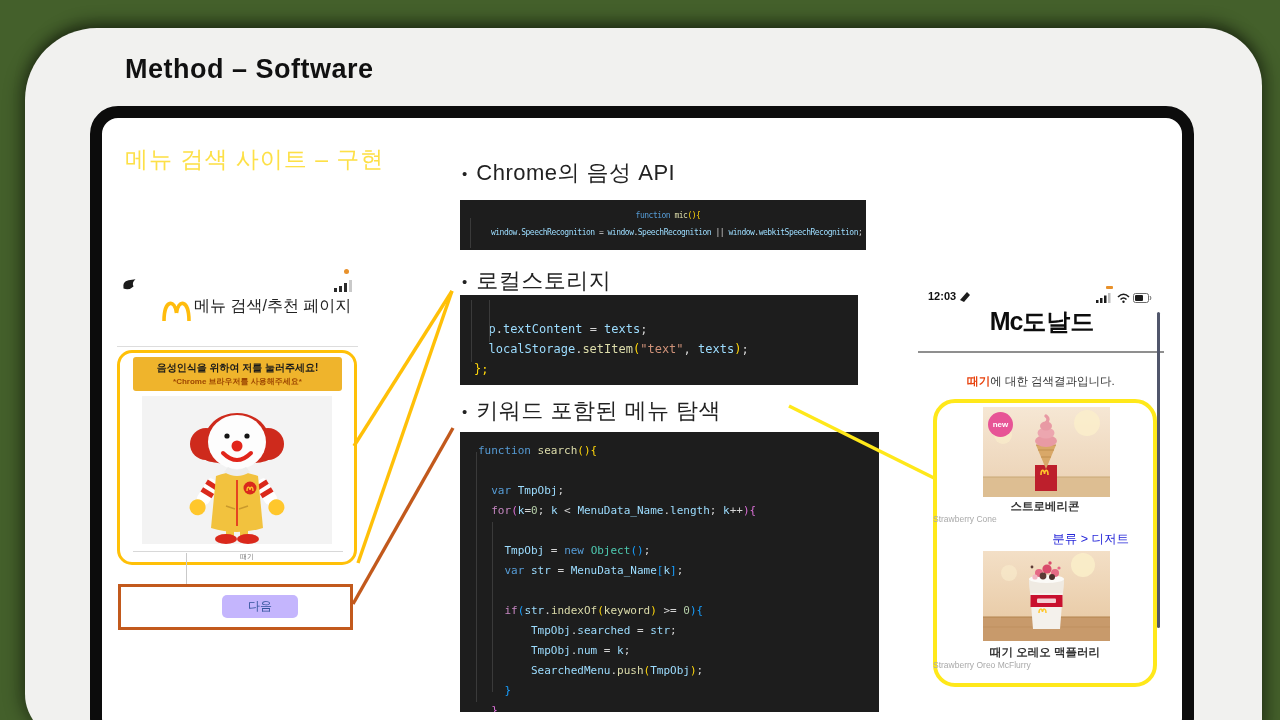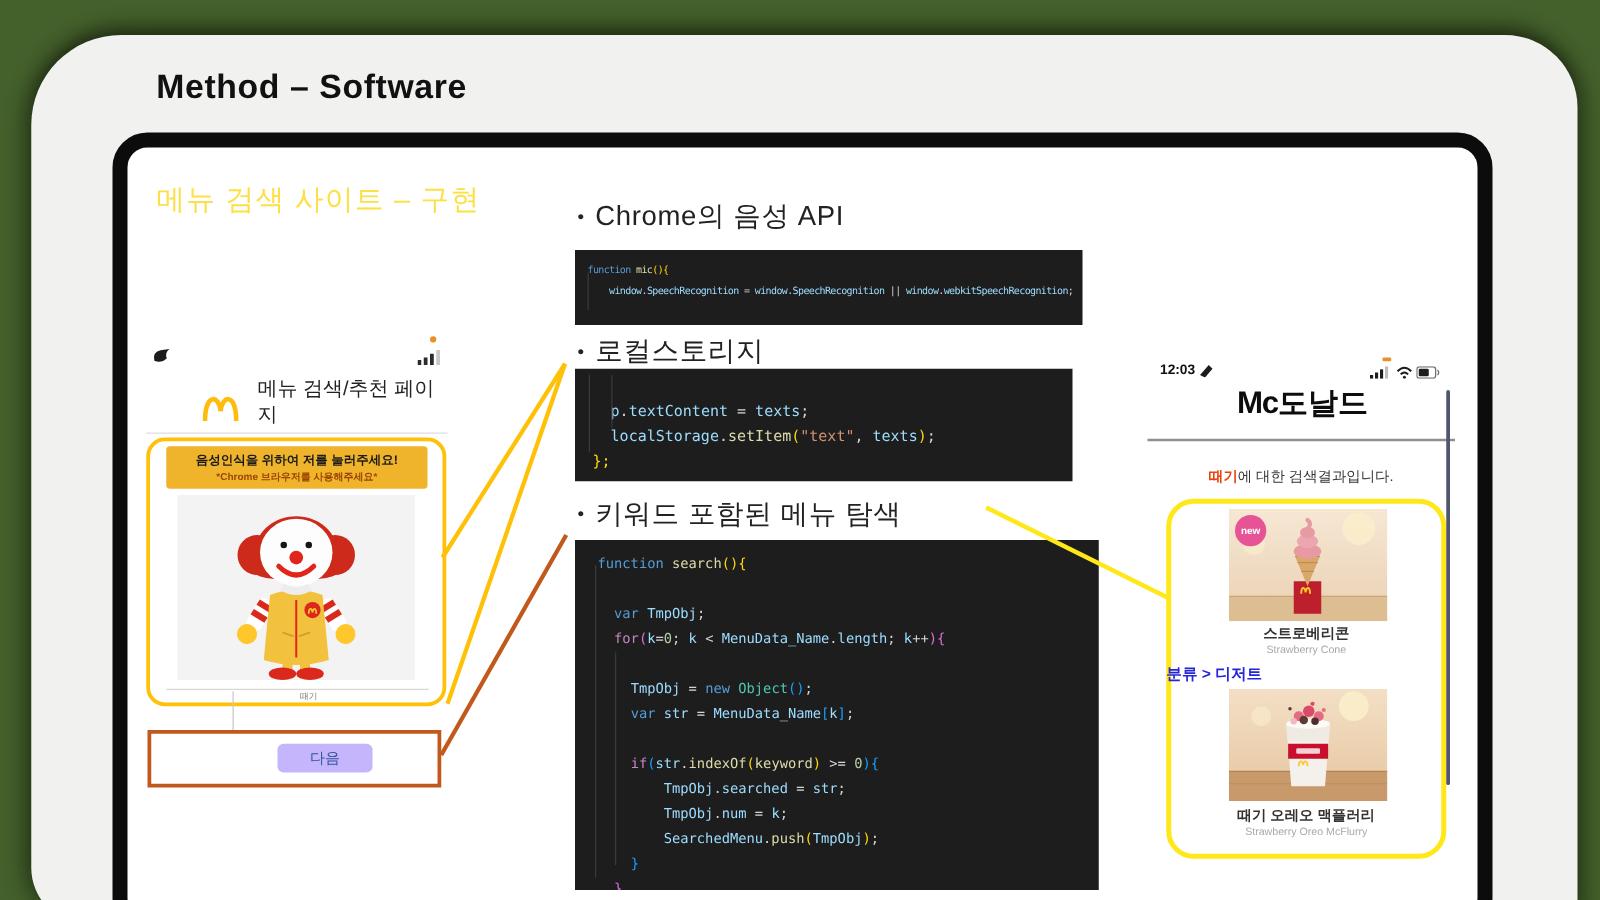--- a/index.html
+++ b/index.html
@@ -17,21 +17,21 @@
   .panel-title{left:125px;top:144px;font-size:23px;color:#fde047;font-weight:500;letter-spacing:1px;}
 
   
   .bullet{display:flex;align-items:center;gap:9px;color:#222;}
   .bullet .dot{font-size:15px;line-height:1;}
   .bullet .lbl{font-size:22px;font-weight:500;letter-spacing:.5px;}
 
   
   .code{background:#1D1D1D;color:#D4D4D4;font-family:"DejaVu Sans Mono",monospace;white-space:pre;overflow:hidden;box-sizing:border-box;}
   .code .cl{position:relative;}
-  .code1{left:460px;top:200px;width:406px;height:60px;font-size:8px;letter-spacing:-.5px;line-height:17px;padding:7px 0 0 10px;}
+  .code1{left:460px;top:200px;width:406px;height:50px;font-size:8px;letter-spacing:-.5px;line-height:17px;padding:7px 0 0 10px;text-align:center;}
   .code2{left:460px;top:295px;width:398px;height:90px;font-size:12px;line-height:20px;padding:4px 0 0 14px;}
   .code3{left:460px;top:432px;width:419px;height:280px;font-size:11px;line-height:20px;padding:9px 0 0 18px;}
   .tk-kw{color:#569CD6;} .tk-fn{color:#DCDCAA;} .tk-vr{color:#9CDCFE;}
   .tk-pl{color:#D4D4D4;} .tk-st{color:#CE9178;} .tk-nm{color:#B5CEA8;}
   .tk-ct{color:#C586C0;} .tk-cl{color:#4EC9B0;}
   .tk-b1{color:#FFD70B;} .tk-b2{color:#DA70D6;} .tk-b3{color:#179FFF;}
   .guide{position:absolute;width:1px;background:#3a3a3a;}
 
   
   .lp-divider{left:117px;top:346px;width:241px;height:1px;background:#ddd;}
@@ -39,36 +39,36 @@
   .banner{left:133px;top:357px;width:209px;height:34px;background:#EFB42C;border-radius:3px;text-align:center;}
   .banner .b1{font-size:10px;font-weight:700;color:#1a1a1a;margin-top:4px;}
   .banner .b2{font-size:8px;font-weight:700;color:#9C4500;margin-top:1px;}
   .clown-bg{left:142px;top:396px;width:190px;height:148px;background:#F3F3F3;}
   .lp-innerline{left:133px;top:551px;width:210px;height:1px;background:#d8d8d8;}
   .lp-caption{left:192px;top:552px;width:110px;text-align:center;font-size:7px;color:#777;}
   .lp-vline{left:186px;top:553px;width:1px;height:45px;background:#c9c9c9;}
   .obox{left:118px;top:584px;width:235px;height:46px;border:3px solid #C2591C;box-sizing:border-box;background:#fff;}
   .next-btn{left:222px;top:595px;width:76px;height:23px;background:#c4b5fd;border-radius:5px;color:#33549C;
             font-size:12px;font-weight:500;display:flex;align-items:center;justify-content:center;cursor:pointer;}
-  .logo-row{left:160px;top:303px;width:200px;height:38px;display:flex;align-items:center;gap:12px;}
+  .logo-row{left:160px;top:287px;width:200px;height:38px;display:flex;align-items:center;gap:0;}
   .logo-row .t{font-size:16px;color:#222;font-weight:500;}
 
   
   .rp-time{left:928px;top:290px;font-size:11px;font-weight:700;color:#111;}
   .rp-title{left:920px;top:306px;width:244px;text-align:center;color:#0d0d0d;}
   .rp-title .mc{font-size:25px;font-weight:800;letter-spacing:-1px;}
   .rp-title .rest{font-size:24px;font-weight:700;}
   .rp-divider{left:918px;top:351px;width:246px;height:2px;background:#8f8f8f;}
   .rp-result{left:918px;top:374px;width:246px;text-align:center;font-size:11.5px;color:#333;}
   .rp-result .kw{color:#E8420D;font-weight:700;}
   .rybox{left:933px;top:399px;width:224px;height:288px;border:4px solid #FFE81A;border-radius:22px;box-sizing:border-box;background:#fff;}
   .prod-img{left:983px;width:127px;height:90px;overflow:hidden;}
   .prod-name{left:933px;width:224px;text-align:center;font-size:11.5px;font-weight:700;color:#333;}
-  .prod-sub{left:933px;width:224px;text-align:center;font-size:8.5px;color:#a9a9a9;}
-  .cat-link{left:933px;top:531px;width:196px;text-align:left;font-size:12.5px;font-weight:700;color:#2526D9;cursor:pointer;}
+  .prod-sub{left:933px;width:224px;font-size:8.5px;color:#a9a9a9;}
+  .cat-link{left:933px;top:531px;width:196px;text-align:right;font-size:12.5px;font-weight:400;color:#2526D9;cursor:pointer;}
   .new-badge{left:988px;top:412px;width:25px;height:25px;border-radius:50%;background:#E75496;color:#fff;
              font-size:8px;font-weight:700;display:flex;align-items:center;justify-content:center;}
   .rp-scrollbar{left:1157px;top:312px;width:3px;height:316px;background:#50566b;border-radius:2px;}
 
   svg{display:block;}
 </style>
 </head>
 <body>
 
 <div class="stage">

